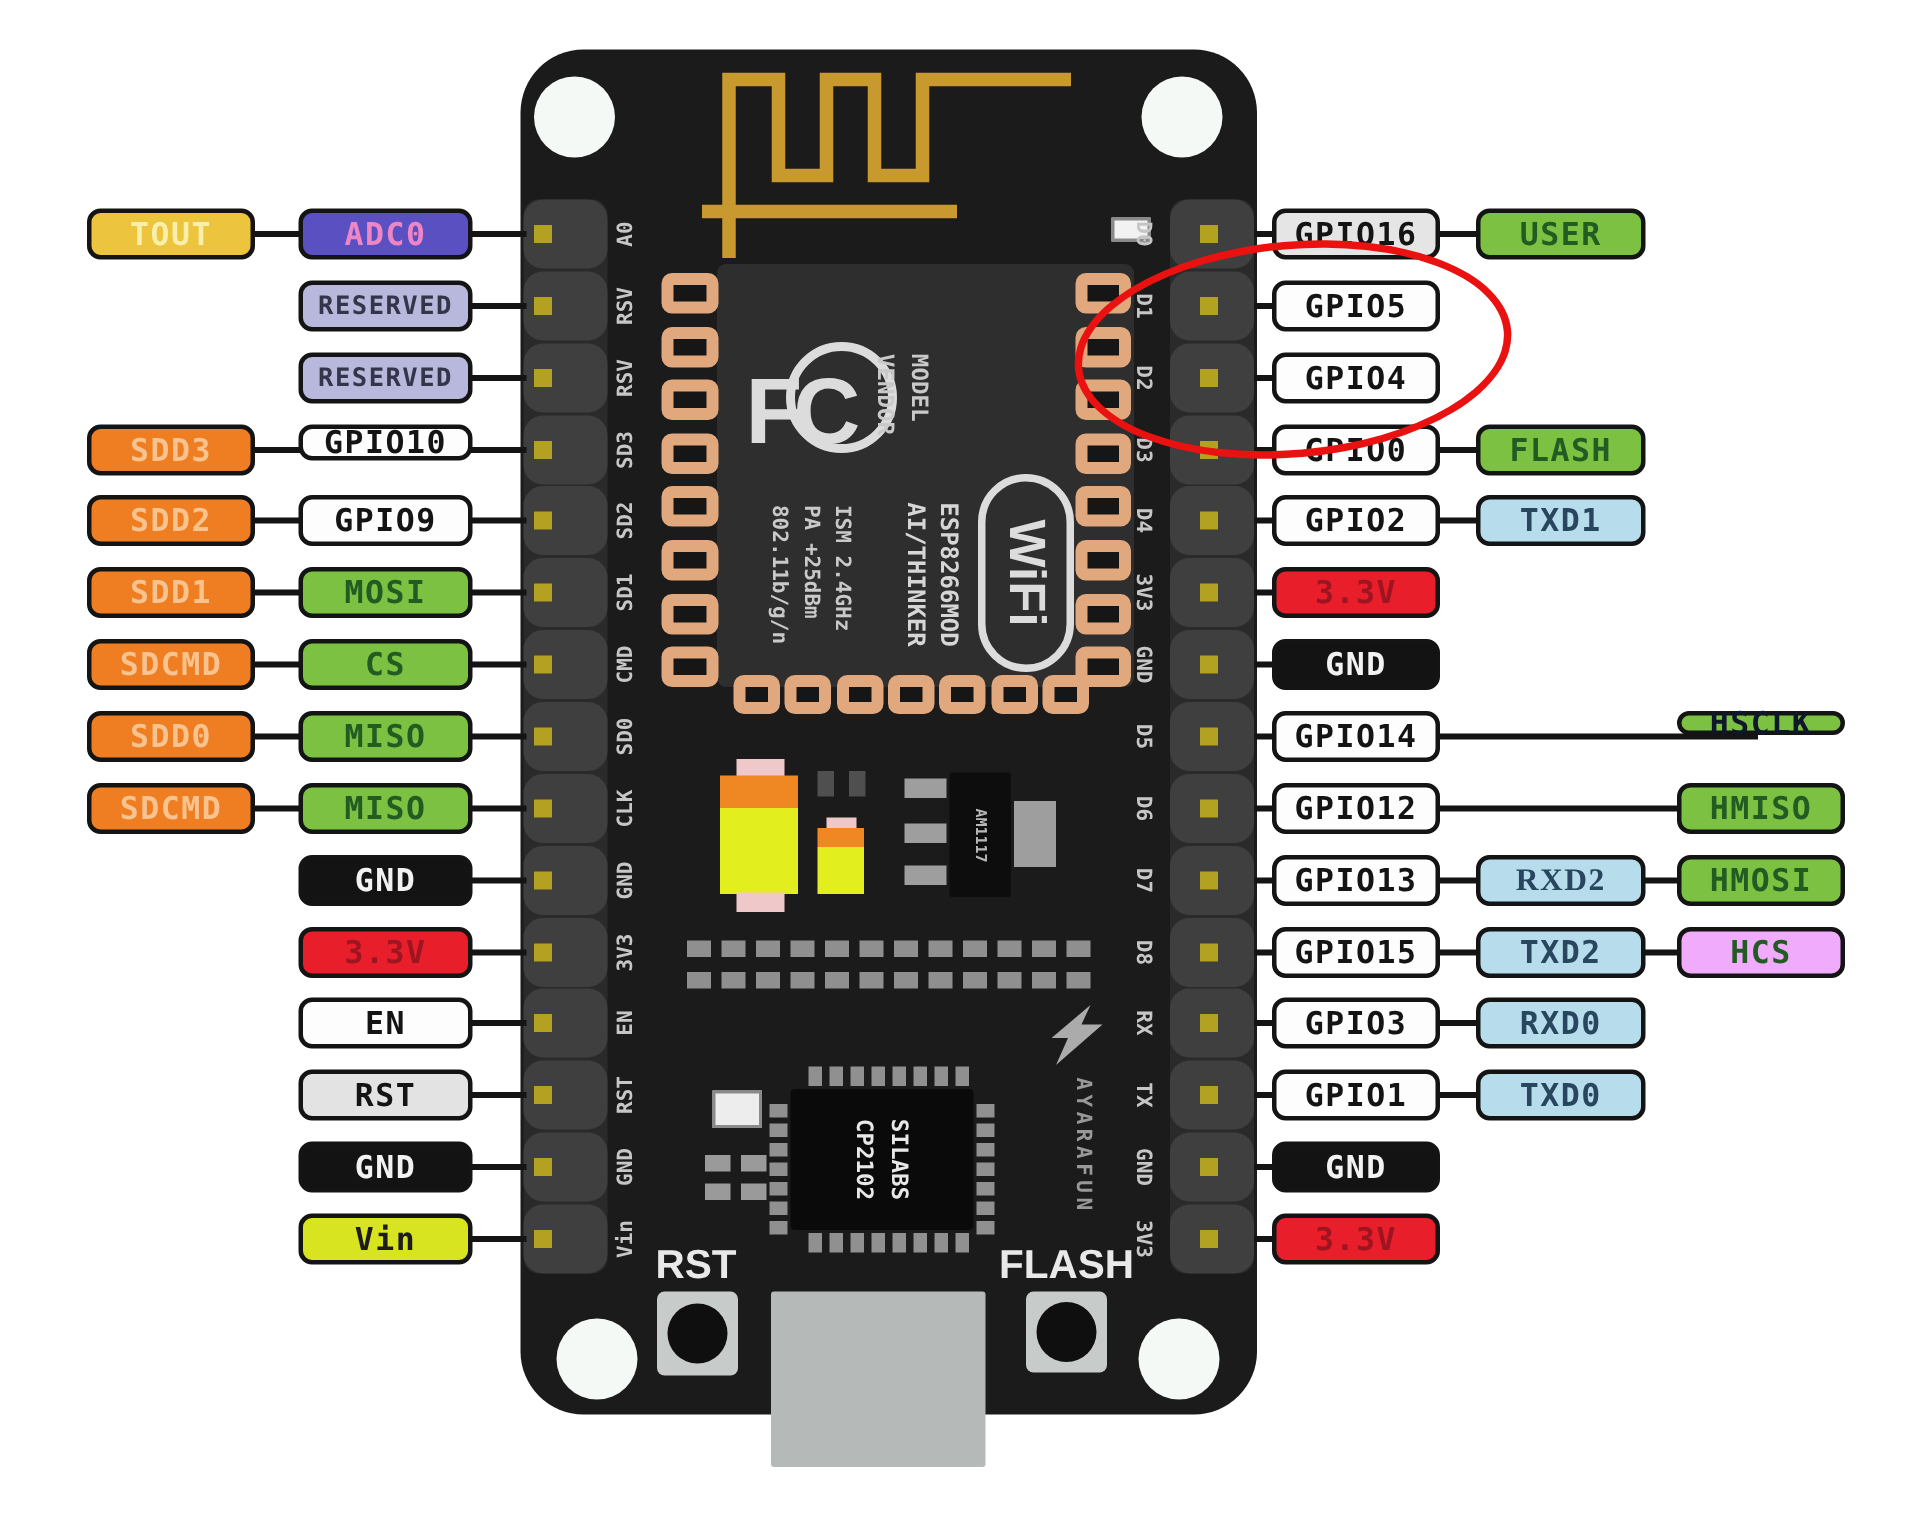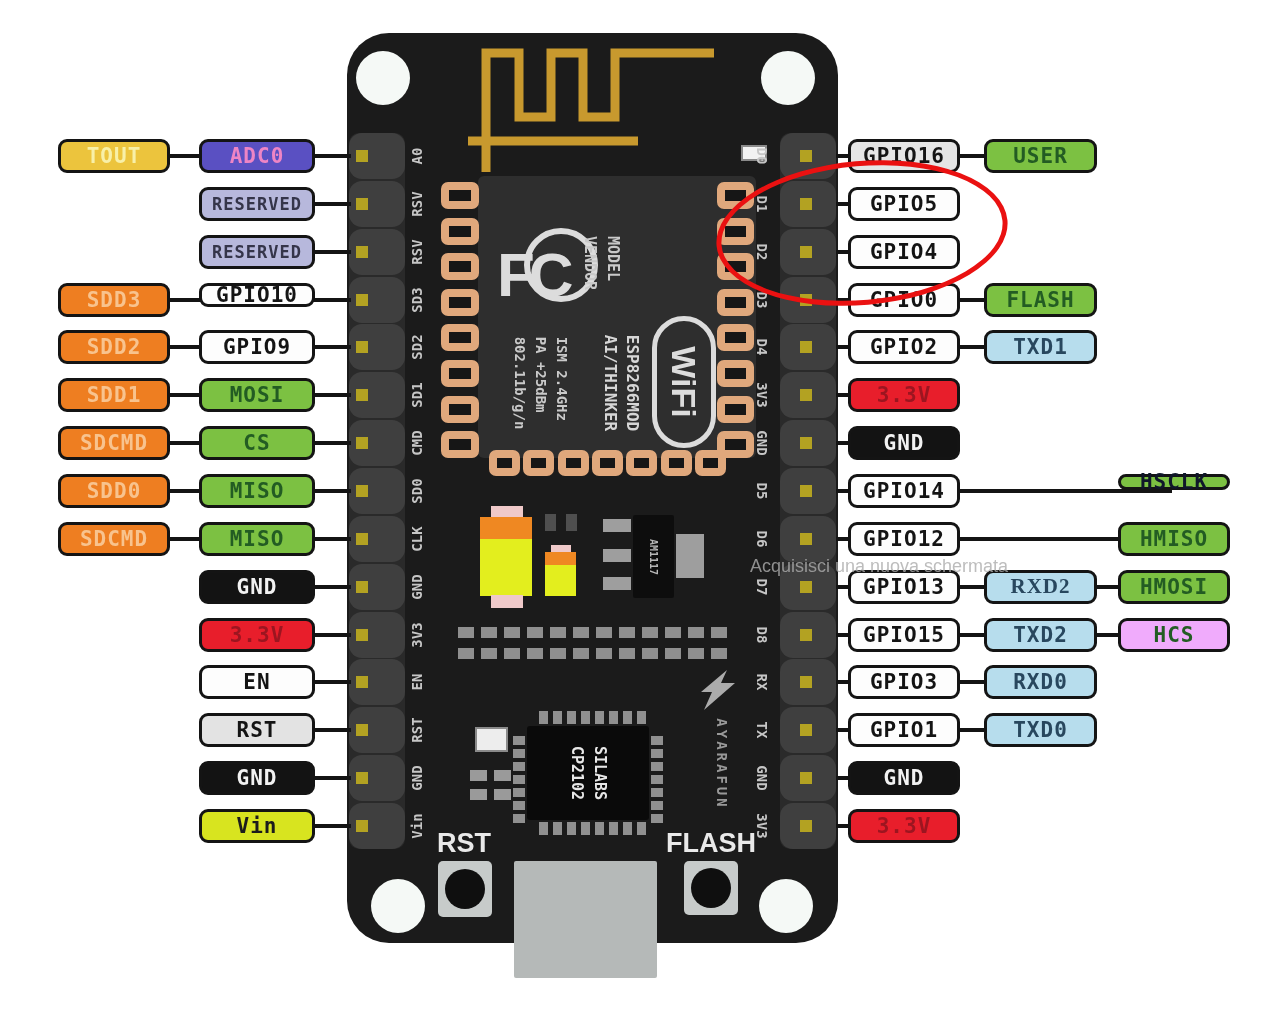--- a/index.html
+++ b/index.html
@@ -84,21 +84,20 @@
     <div class="btncirc" style="left:7px;top:8px;"></div>
   </div>
   <div class="abs btnlabel" style="left:666px;top:828px;">FLASH</div>
   <div class="abs btn" style="left:684px;top:861px;width:54px;height:54px;">
     <div class="btncirc" style="left:7px;top:7px;"></div>
   </div>
   <div class="abs" style="left:514px;top:861px;width:143px;height:117px;background:#b5b9b8;border-radius:2px;"></div>
 
   <div class="abs" style="left:716px;top:161px;width:282px;height:134px;border:5px solid #ea1111;border-radius:50%;transform:rotate(-5deg);z-index:9;"></div>
 
-  <div class="abs" style="left:750px;top:556px;font-family:'Liberation Sans',sans-serif;font-size:18px;color:rgba(172,172,172,0.8);z-index:10;">Acquisisci una nuova schermata</div>
 <div style="position: absolute; left: 102px; top: 154px; width: 249px; height: 4px; background: rgb(20, 20, 20); z-index: 1;"></div>
     <div style="position: absolute; left: 58px; top: 139px; width: 112px; height: 34px; background: rgb(236, 196, 61); color: rgb(248, 240, 168); border: 3px solid rgb(20, 20, 20); border-radius: 9px; box-sizing: border-box; display: flex; align-items: center; justify-content: center; font-weight: bold; font-size: 21px; letter-spacing: 1px; z-index: 2;">TOUT</div>
     <div style="position: absolute; left: 199px; top: 139px; width: 116px; height: 34px; background: rgb(90, 80, 194); color: rgb(238, 133, 197); border: 3px solid rgb(20, 20, 20); border-radius: 9px; box-sizing: border-box; display: flex; align-items: center; justify-content: center; font-weight: bold; font-size: 21px; letter-spacing: 1px; z-index: 2;">ADC0</div>
     <div style="position: absolute; left: 255px; top: 201.857px; width: 96px; height: 4px; background: rgb(20, 20, 20); z-index: 1;"></div>
     <div style="position: absolute; left: 199px; top: 186.857px; width: 116px; height: 34px; background: rgb(183, 184, 220); color: rgb(53, 53, 74); border: 3px solid rgb(20, 20, 20); border-radius: 9px; box-sizing: border-box; display: flex; align-items: center; justify-content: center; font-weight: bold; font-size: 17px; letter-spacing: 1px; z-index: 2;">RESERVED</div>
     <div style="position: absolute; left: 255px; top: 249.714px; width: 96px; height: 4px; background: rgb(20, 20, 20); z-index: 1;"></div>
     <div style="position: absolute; left: 199px; top: 234.714px; width: 116px; height: 34px; background: rgb(183, 184, 220); color: rgb(53, 53, 74); border: 3px solid rgb(20, 20, 20); border-radius: 9px; box-sizing: border-box; display: flex; align-items: center; justify-content: center; font-weight: bold; font-size: 17px; letter-spacing: 1px; z-index: 2;">RESERVED</div>
     <div style="position: absolute; left: 102px; top: 297.571px; width: 249px; height: 4px; background: rgb(20, 20, 20); z-index: 1;"></div>
     <div style="position: absolute; left: 58px; top: 282.571px; width: 112px; height: 34px; background: rgb(238, 126, 33); color: rgb(248, 195, 142); border: 3px solid rgb(20, 20, 20); border-radius: 9px; box-sizing: border-box; display: flex; align-items: center; justify-content: center; font-weight: bold; font-size: 21px; letter-spacing: 1px; z-index: 2;">SDD3</div>
     <div style="position: absolute; left: 199px; top: 282.571px; width: 116px; height: 24px; background: rgb(253, 253, 253); color: rgb(20, 20, 20); border: 3px solid rgb(20, 20, 20); border-radius: 9px; box-sizing: border-box; display: flex; align-items: center; justify-content: center; font-weight: bold; font-size: 21px; letter-spacing: 1px; z-index: 2;">GPIO10</div>

